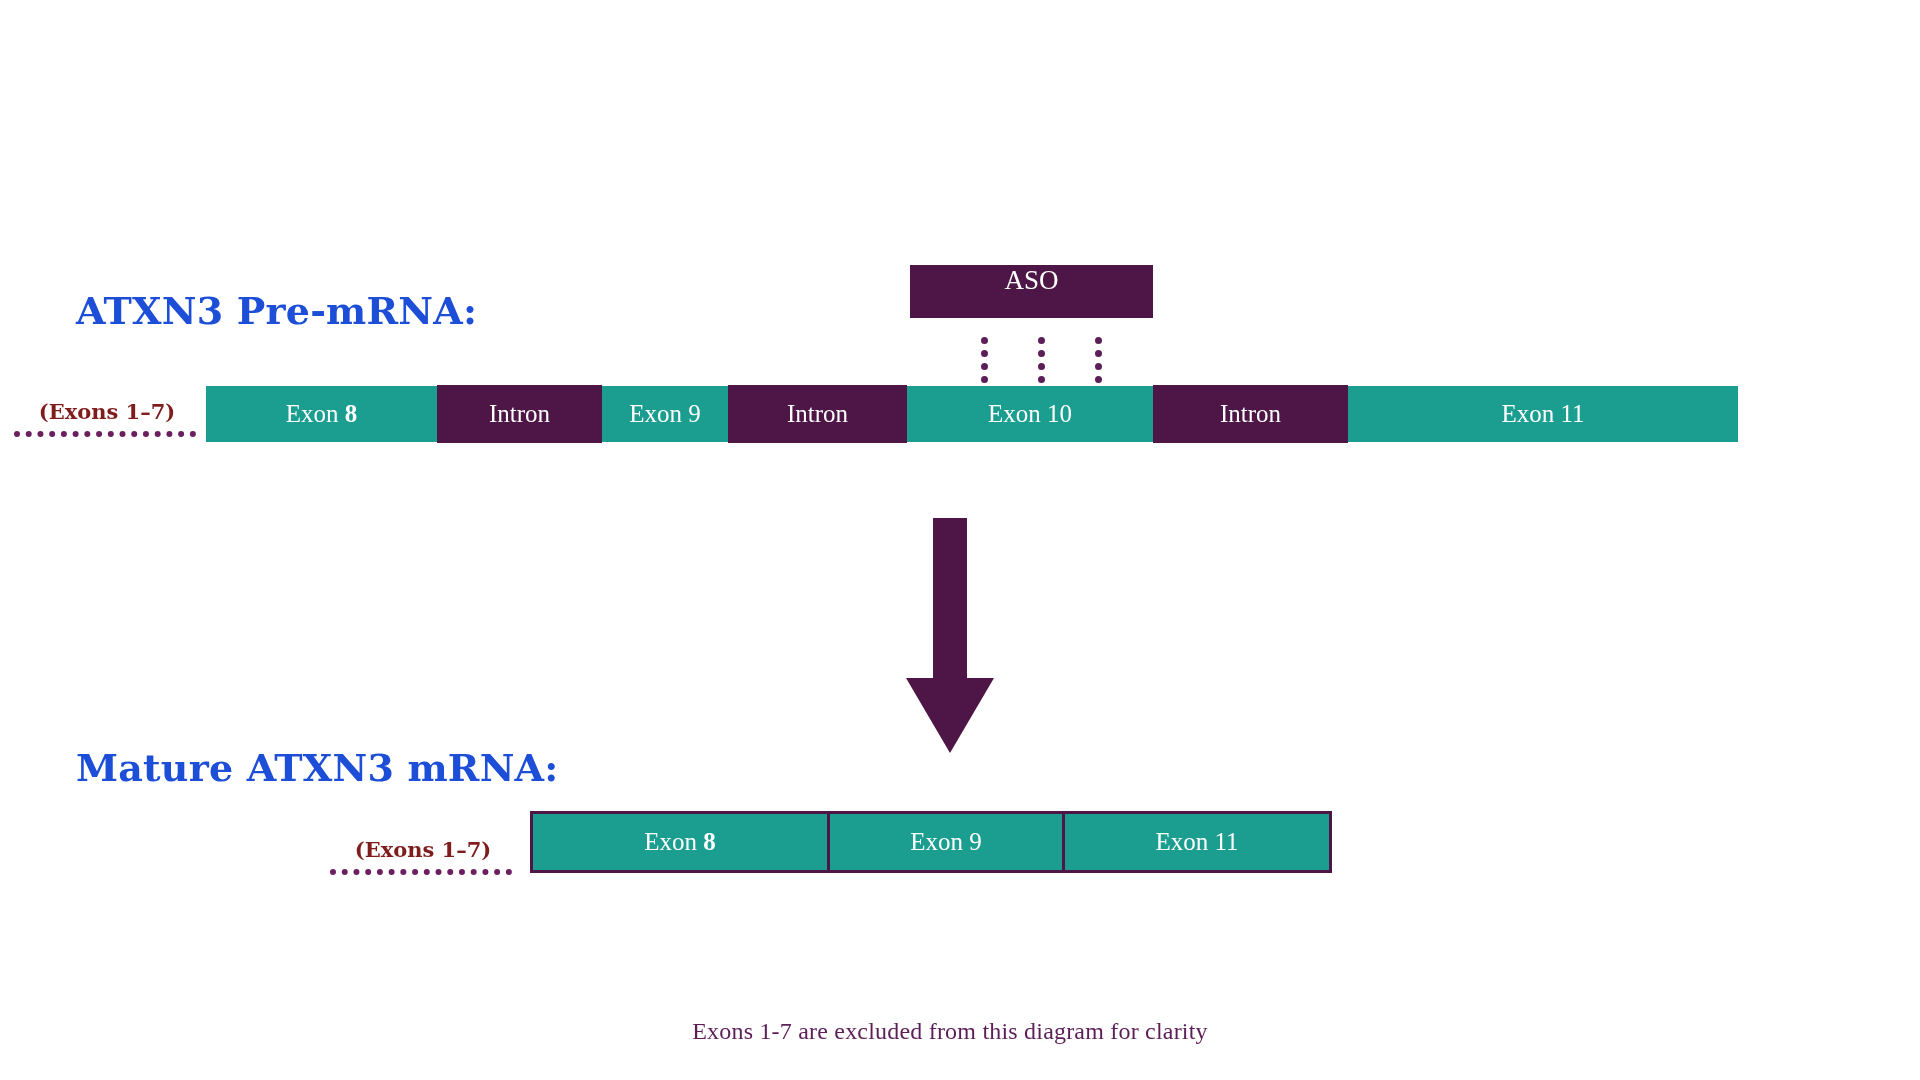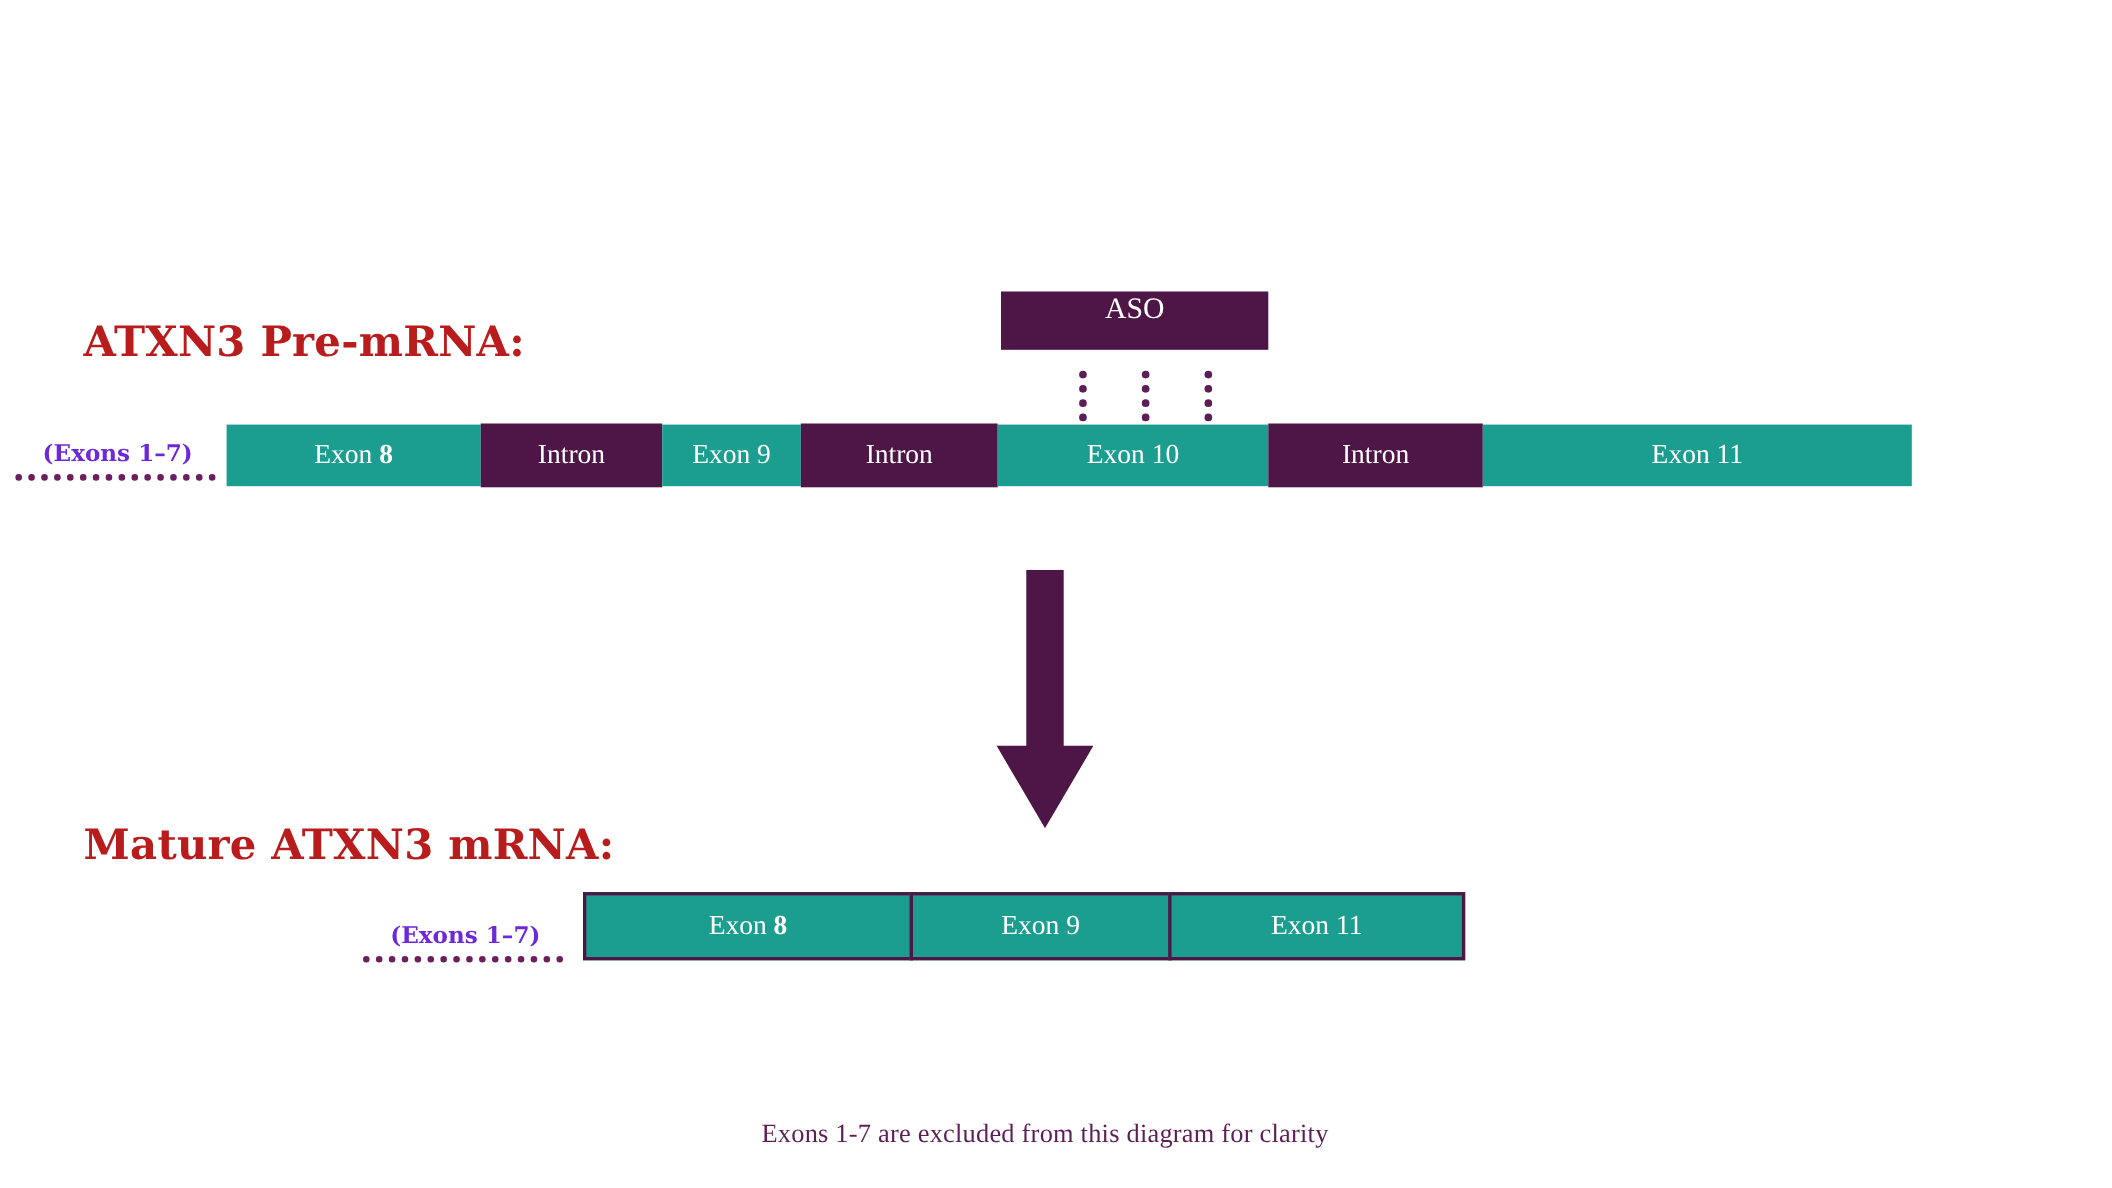--- a/index.html
+++ b/index.html
@@ -18,37 +18,37 @@
   .stage {
     position: absolute;
     left: 0; top: 0;
     width: 1920px;
     height: 1080px;
   }
 
   
   .section-title {
     position: absolute;
-    color: #b91c1c;
+    color: #1d4ed8;
     font-family: "DejaVu Serif", "Liberation Serif", serif;
     font-weight: bold;
     font-size: 38px;
     letter-spacing: 0.2px;
     white-space: nowrap;
   }
   #pre-mrna-title { left: 76px; top: 288px; }
   #mature-mrna-title { left: 76px; top: 745px; text-align: center; }
 
   
   .exons17-group {
     position: absolute;
     text-align: center;
   }
   .exons17-label {
-    color: #6d28d9;
+    color: #7f1d1d;
     font-family: "DejaVu Serif", "Liberation Serif", serif;
     font-weight: bold;
     font-size: 21px;
     white-space: nowrap;
     line-height: 1.1;
   }
   .exons17-dots {
     margin-top: 8px;
     border-top: 6px dotted #6B1F5E;
     width: 100%;

